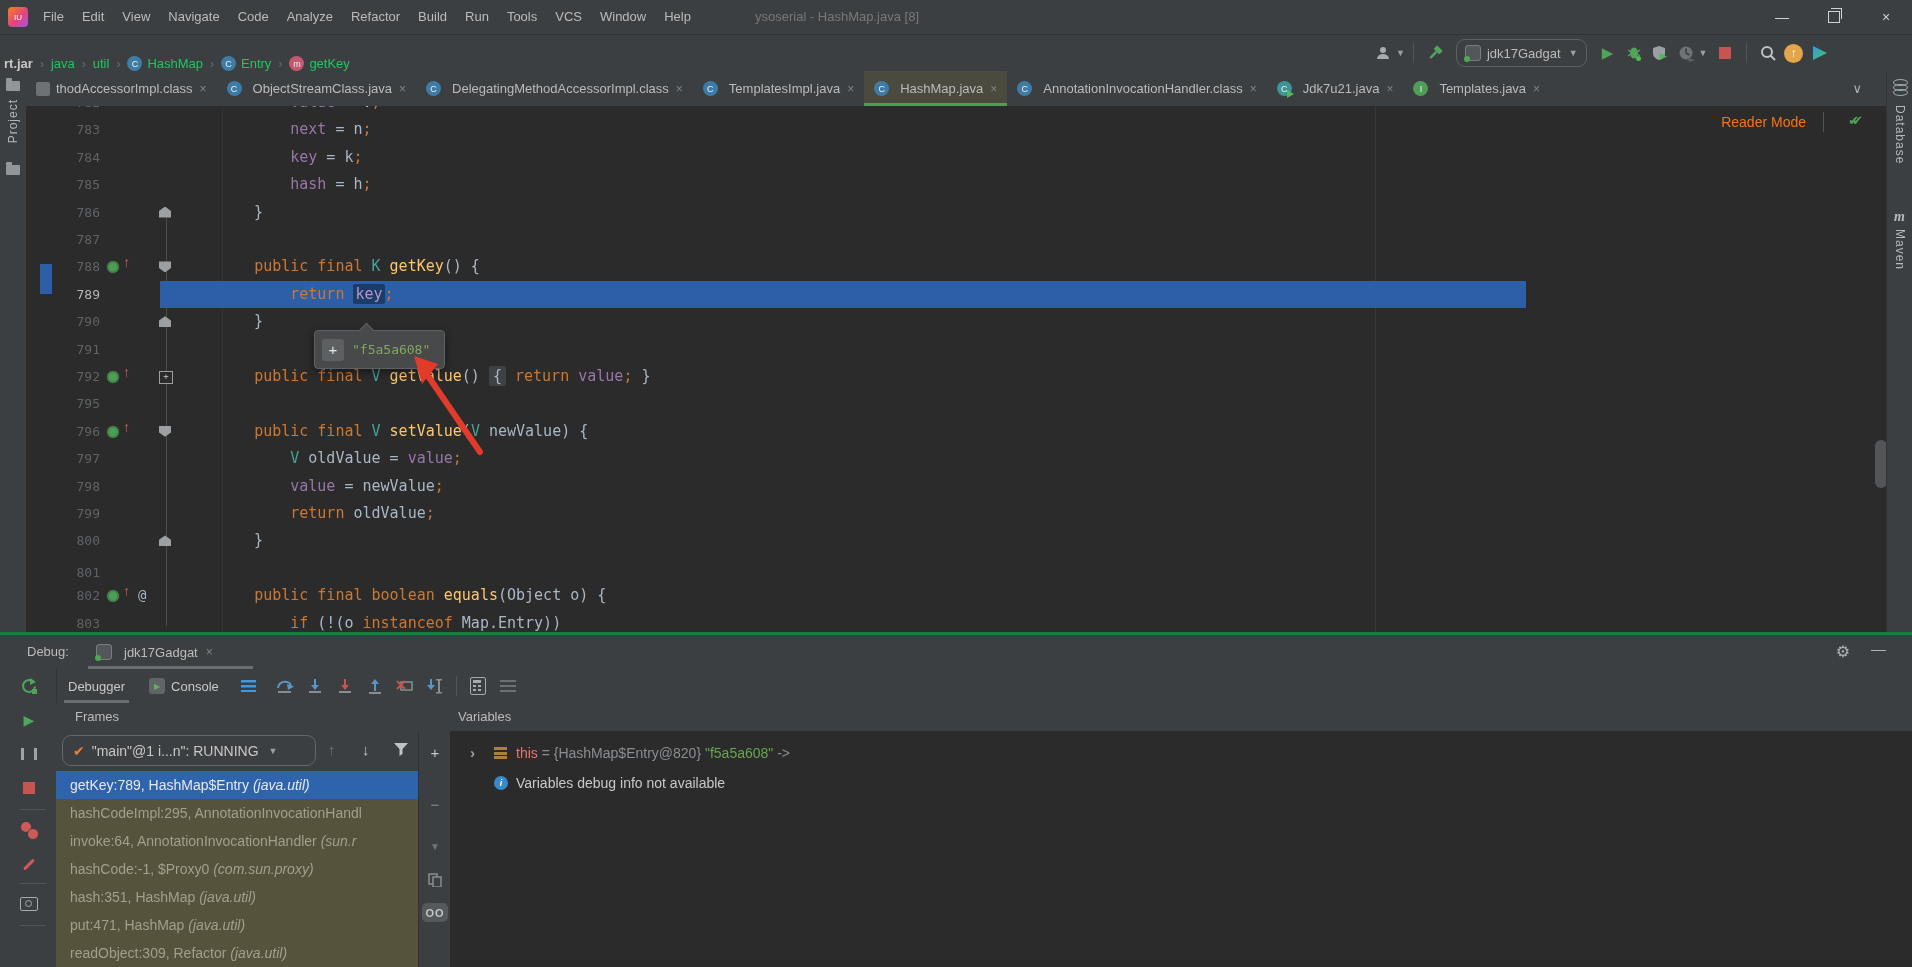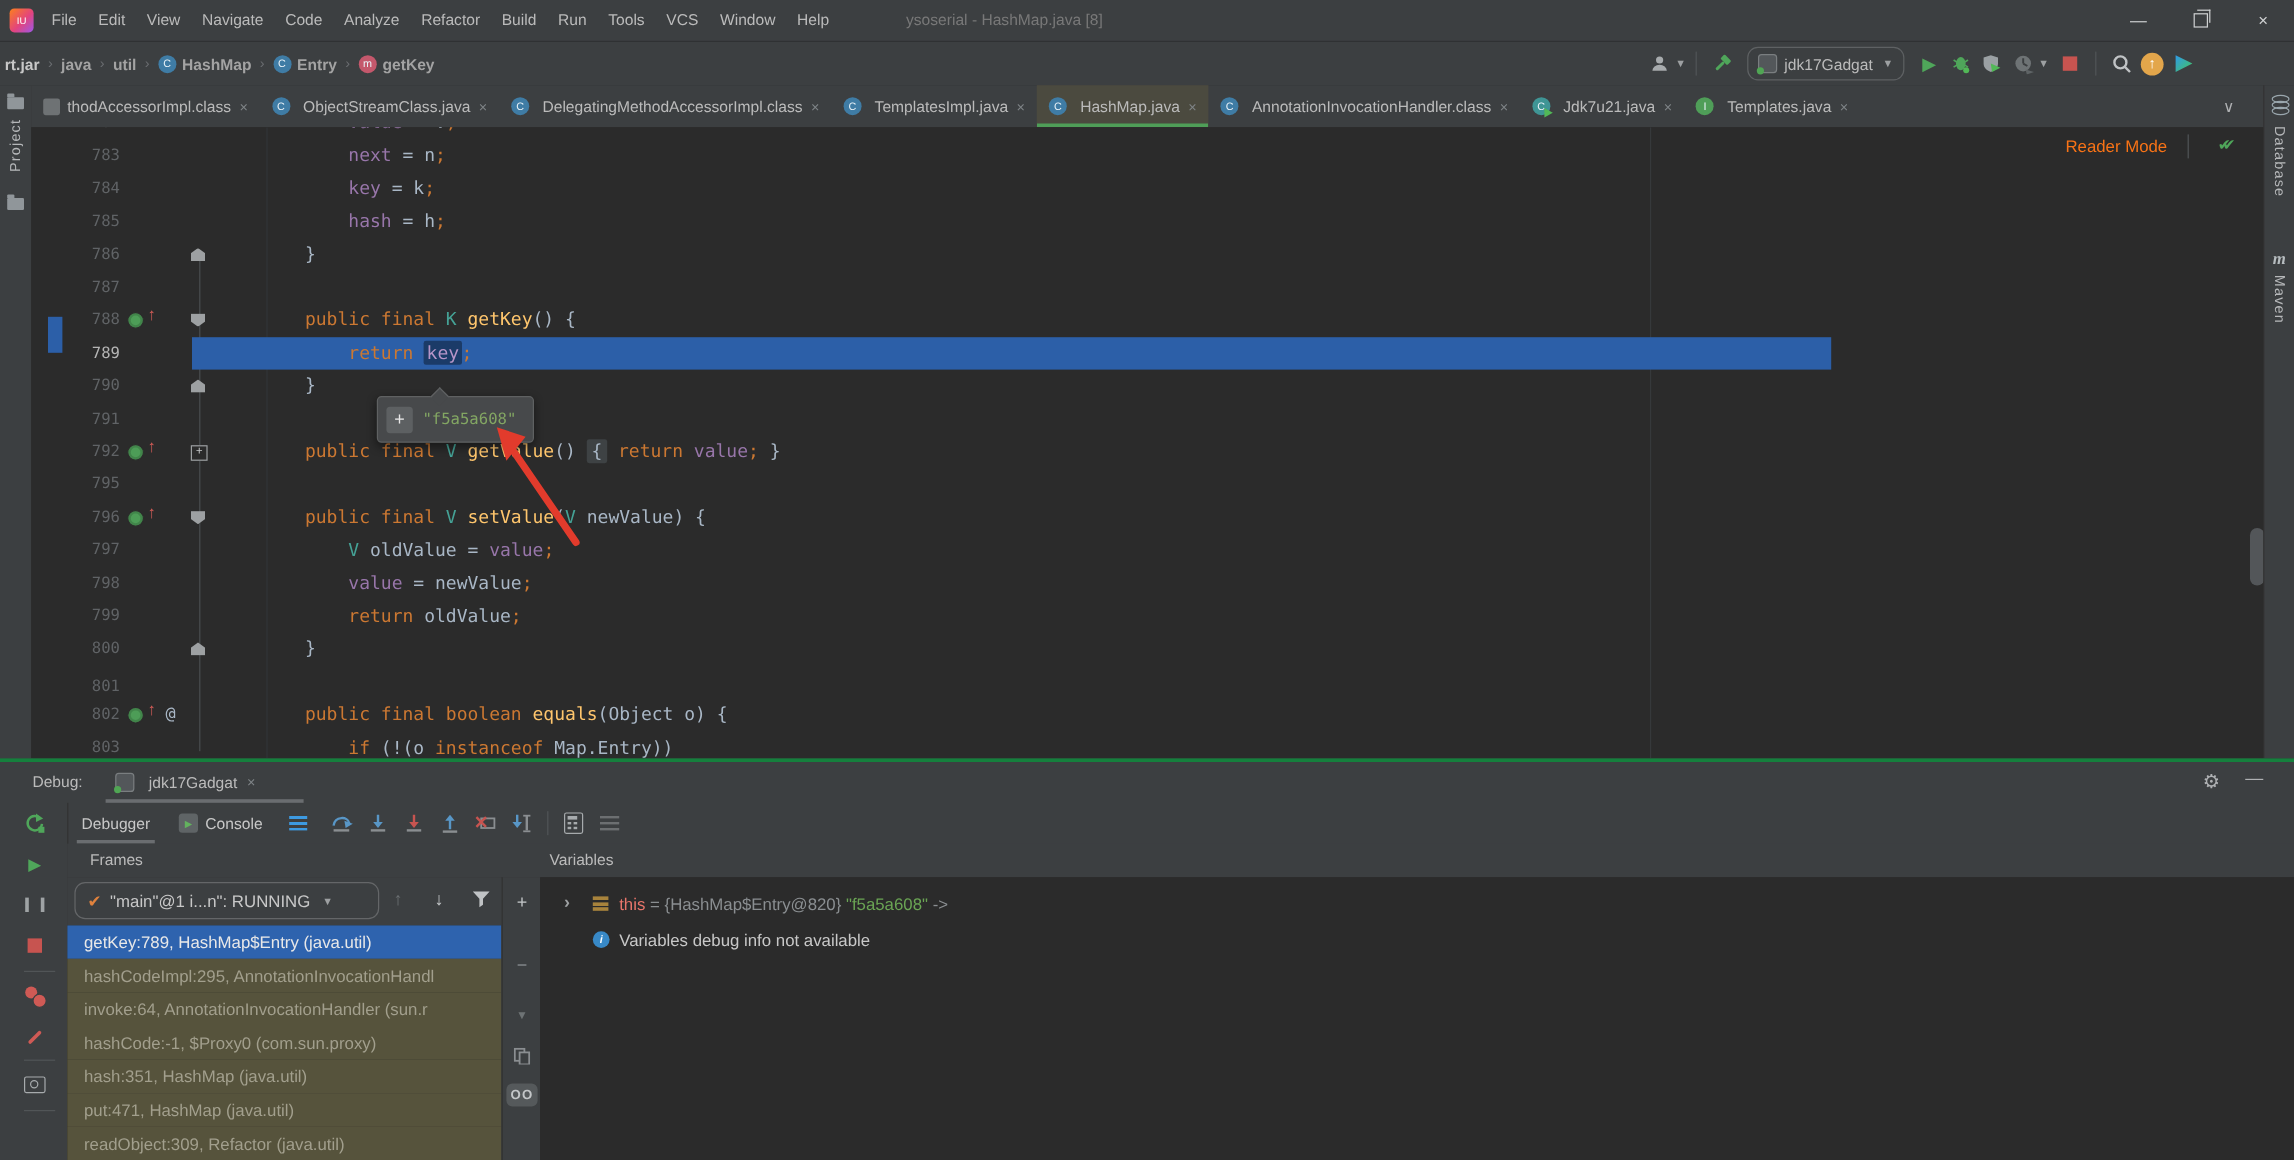--- a/index.html
+++ b/index.html
@@ -13,23 +13,23 @@
         color:#fff;font-size:8px;font-weight:normal;}
   .menus{left:34px;top:0;height:34px;display:flex;align-items:center;}
   .menus span{padding:0 9px;line-height:34px;color:#bbbbbb;cursor:default;}
   .wtitle{left:755px;top:0;line-height:34px;color:#787878;}
   .winbtns{right:0;top:0;height:34px;display:flex;}
   .winbtn{width:52px;height:34px;display:flex;align-items:center;justify-content:center;color:#cfd1d2;font-size:14px;}
   .restore-sq{width:10px;height:10px;border:1.4px solid #cfd1d2;position:relative;}
   .restore-sq:before{content:"";position:absolute;left:2px;top:-4px;width:10px;height:10px;border:1.4px solid #cfd1d2;border-bottom:none;border-left:none;}
   
   .navbar{left:0;top:35px;width:1912px;height:36px;background:#3c3f41;border-bottom:1px solid #2b2b2b;}
-  .crumbs{left:4px;top:0;height:36px;display:flex;align-items:center;}
+  .crumbs{left:4px;top:0;height:36px;display:flex;align-items:flex-end;}
   .crumbs .sep{color:#6a6d70;padding:0 7px;font-size:12px;}
-  .crumb{color:#a3a3a3;font-weight:bold;}
+  .crumb{color:#22c55e;}
   .crumb.bold{font-weight:bold;color:#c8c8c8;}
   .cicon{display:inline-flex;width:15px;height:15px;border-radius:50%;align-items:center;justify-content:center;
          font-size:9px;color:#e8f2f8;margin-right:5px;vertical-align:-3px;}
   .cicon.class{background:#3f7ca5;}
   .cicon.method{background:#c4586c;}
   .cicon.interface{background:#4f9e58;}
   .cicon.runnable{background:#3f9595;position:relative;}
   .cicon.runnable:after{content:"";position:absolute;right:-2px;bottom:-2px;border-left:7px solid #52b857;border-top:4px solid transparent;border-bottom:4px solid transparent;}
   .navright{top:0;height:36px;display:flex;align-items:center;}
   .vdiv{width:1px;height:20px;background:#515557;margin:0 8px;}
@@ -143,21 +143,21 @@
   .thcheck{color:#e0823d;font-size:14px;margin:0 7px 0 10px;}
   .ththread{color:#c8c8c8;font-size:14px;white-space:nowrap;}
   .tharrow{color:#9da0a2;font-size:9px;margin-left:10px;}
   .thico{top:10px;font-size:15px;}
   .frames-list{left:56px;top:136px;width:362px;height:199px;overflow:hidden;background:#34332b;}
   .frow{position:absolute;left:0;width:362px;height:28px;line-height:28px;padding-left:14px;box-sizing:border-box;
         font-size:14px;white-space:nowrap;overflow:hidden;}
   .frow.selected{background:#2e63ae;color:#e8e8e8;}
   .frow.lib{background:#56533c;color:#a29f8d;}
   .frow.dim{background:#34332b;color:#8a8878;}
-  .frow .pkg{}
+  .frow .pkg{font-style:italic;}
   .frames-scroll{left:462px;top:138px;width:10px;height:52px;background:rgba(255,255,255,.22);border-radius:5px;}
   .watchstrip{left:418px;top:96px;width:32px;height:239px;background:#3c3f41;border-left:1px solid #323232;border-right:1px solid #323232;}
   .ws-ico{left:7px;width:18px;height:18px;display:flex;align-items:center;justify-content:center;color:#c3c6c8;font-size:15px;}
   .glasses{width:26px;height:19px;background:#55595b;border-radius:5px;display:flex;align-items:center;justify-content:center;
            color:#c3c6c8;font-size:11px;font-weight:bold;letter-spacing:1px;}
   .vars{left:450px;top:96px;width:1462px;height:239px;background:#2b2b2b;}
   .varrow{left:0;top:8px;width:1462px;height:28px;line-height:28px;}
   .varrow2{left:0;top:38px;width:1462px;height:28px;line-height:28px;}
   .vchev{position:absolute;left:20px;top:0;color:#9da0a2;font-size:15px;font-weight:bold;}
   .barsico{position:absolute;left:44px;top:8px;width:13px;height:12px;background:

